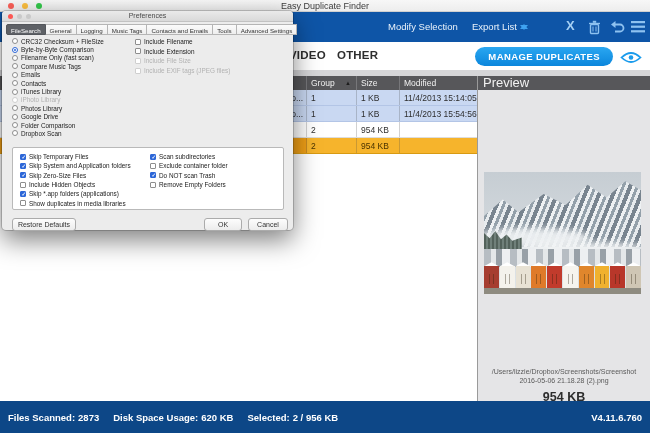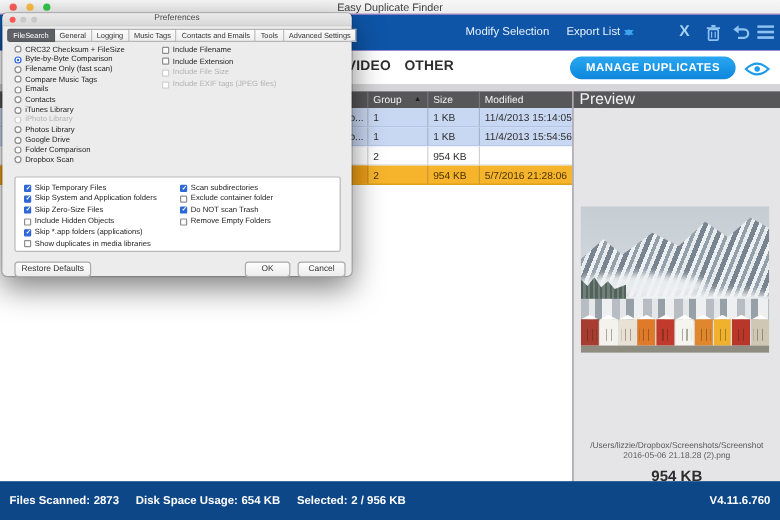--- a/index.html
+++ b/index.html
@@ -1,18 +1,18 @@
 <!DOCTYPE html>
 <html><head>
 <meta charset="utf-8">
 <style>
   * { margin:0; padding:0; box-sizing:border-box; }
   html,body { width:650px; height:433px; }
   body { font-family:"Liberation Sans", sans-serif; background:#000; }
-  .app { position:relative; width:650px; height:433px; background:#d946ef; overflow:hidden; }
+  .app { position:relative; width:650px; height:433px; background:#1d4ed8; overflow:hidden; }
 
   
   .titlebar { position:absolute; left:0; top:0; width:650px; height:12px;
     background:linear-gradient(#f7f7f7,#ededed); border-bottom:1px solid #d0d0d0; z-index:5; }
   .titlebar .wtitle { position:absolute; left:0; right:0; top:1px; text-align:center;
     font-size:9px; color:#3c3c3c; }
   .tl { position:absolute; top:3px; width:6px; height:6px; border-radius:50%; }
   .tl.r { left:8px;  background:#f95f57; }
   .tl.y { left:22px; background:#fbbe3f; }
   .tl.g { left:36px; background:#32c74a; }
@@ -204,21 +204,20 @@
     </div>
     <div class="trow r2" data-state="normal">
       <span class="tc name"></span>
       <span class="tc group">2</span>
       <span class="tc size">954 KB</span>
     </div>
     <div class="trow r3" data-state="selected">
       <span class="tc name"></span>
       <span class="tc group">2</span>
       <span class="tc size">954 KB</span>
-      <span class="tc mod">5/7/2016 21:28:06</span>
     </div>
   </div>
 
   <div class="preview">
     <div class="phead">Preview</div>
     <div class="photo">
       <div class="mtn"></div>
       <div class="fog1"></div>
       <div class="fog2"></div>
       <div class="trees"></div>
@@ -239,21 +238,21 @@
     </div>
     <div class="ppath">
       <div>/Users/lizzie/Dropbox/Screenshots/Screenshot</div>
       <div>2016-05-06 21.18.28 (2).png</div>
     </div>
     <div class="psize">954 KB</div>
   </div>
 
   <div class="statusbar">
     <span class="stat"><span>Files Scanned:</span><span class="v">2873</span></span>
-    <span class="stat"><span>Disk Space Usage:</span><span class="v">654 KB</span></span>
+    <span class="stat"><span>Disk Space Usage:</span><span class="v">620 KB</span></span>
     <span class="stat"><span>Selected:</span><span class="v">2 / 956 KB</span></span>
     <span class="version">V4.11.6.760</span>
   </div>
 
   <div class="dialog">
     <div class="dtitle">
       <span class="dl r"></span>
       <span class="dl g1"></span>
       <span class="dl g2"></span>
       <div class="dtext">Preferences</div>

